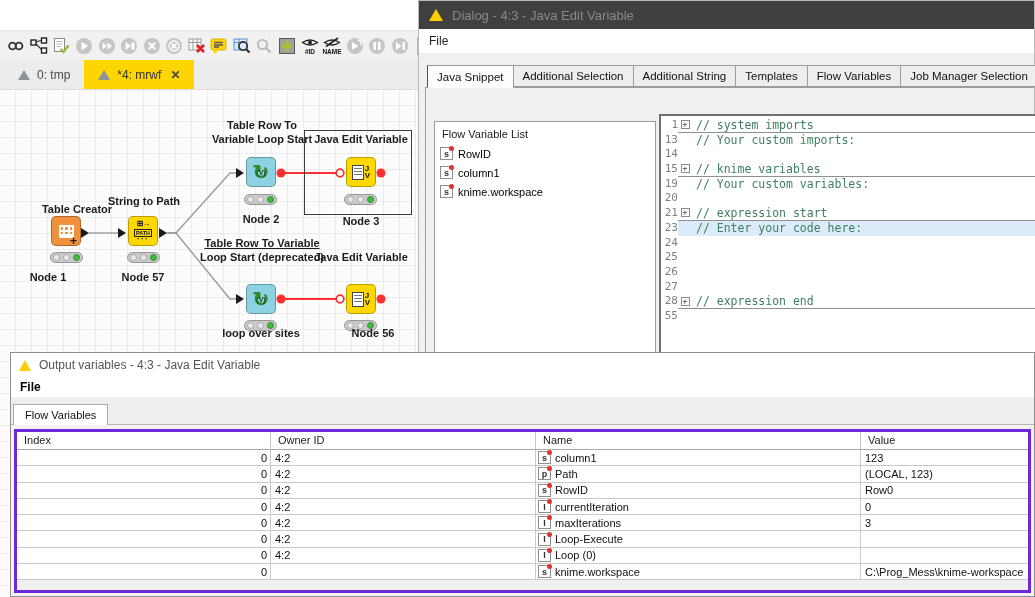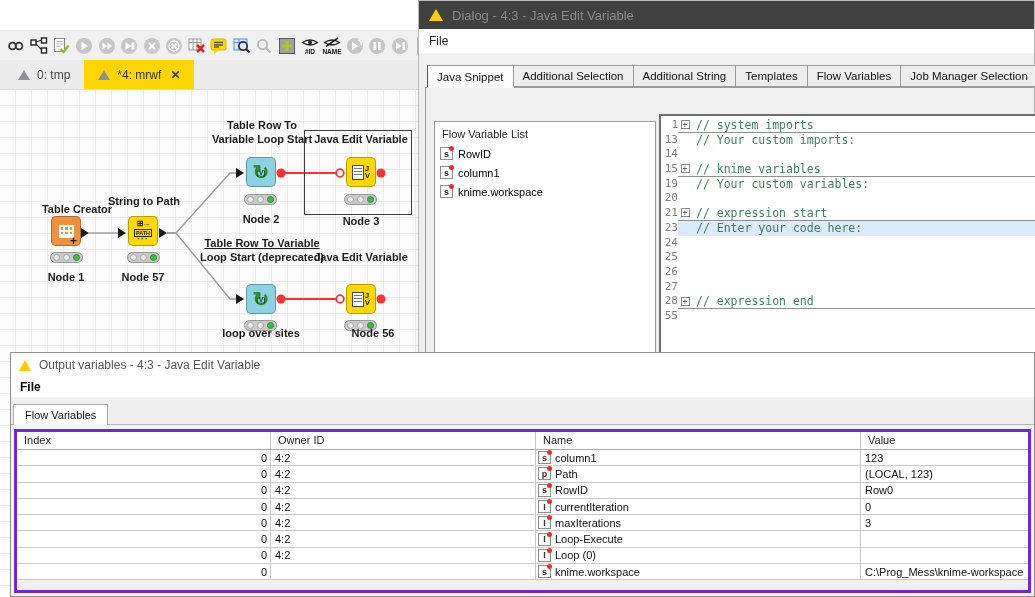--- a/index.html
+++ b/index.html
@@ -264,21 +264,21 @@
   <div class="selrect"></div>
 <div class="node" style="left: 51px; top: 126px; background: var(--node-orange);">
       <div class="tc-grid"></div>
       <span class="tc-plus">+</span>
     </div>
     <div class="traffic" style="left: 50px; top: 162px;">
       <i></i>
       <i></i>
       <i class="g"></i>
     </div>
-    <div class="nlabel" style="left: 66px; top: 181px;">Node 1</div>
+    <div class="nlabel" style="left: 48px; top: 181px;">Node 1</div>
     <div class="node" style="left: 128px; top: 126px; background: var(--knime-yellow);">
       <span class="sp-top">⊞→</span>
       <span class="sp-path">PATH</span>
       <span class="sp-dots">···</span>
     </div>
     <div class="traffic" style="left: 127px; top: 162px;">
       <i></i>
       <i></i>
       <i class="g"></i>
     </div>

